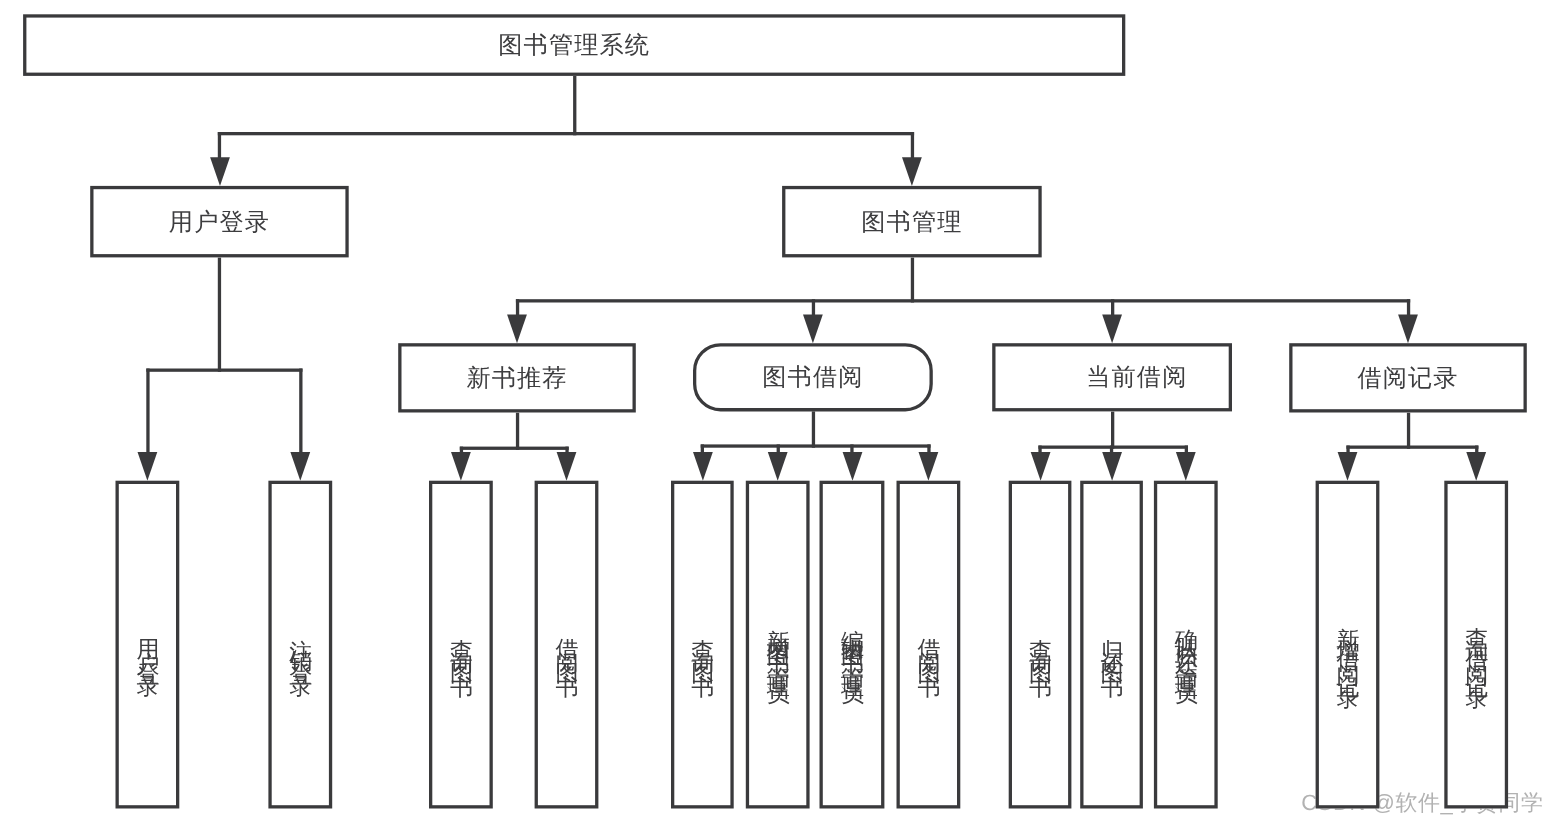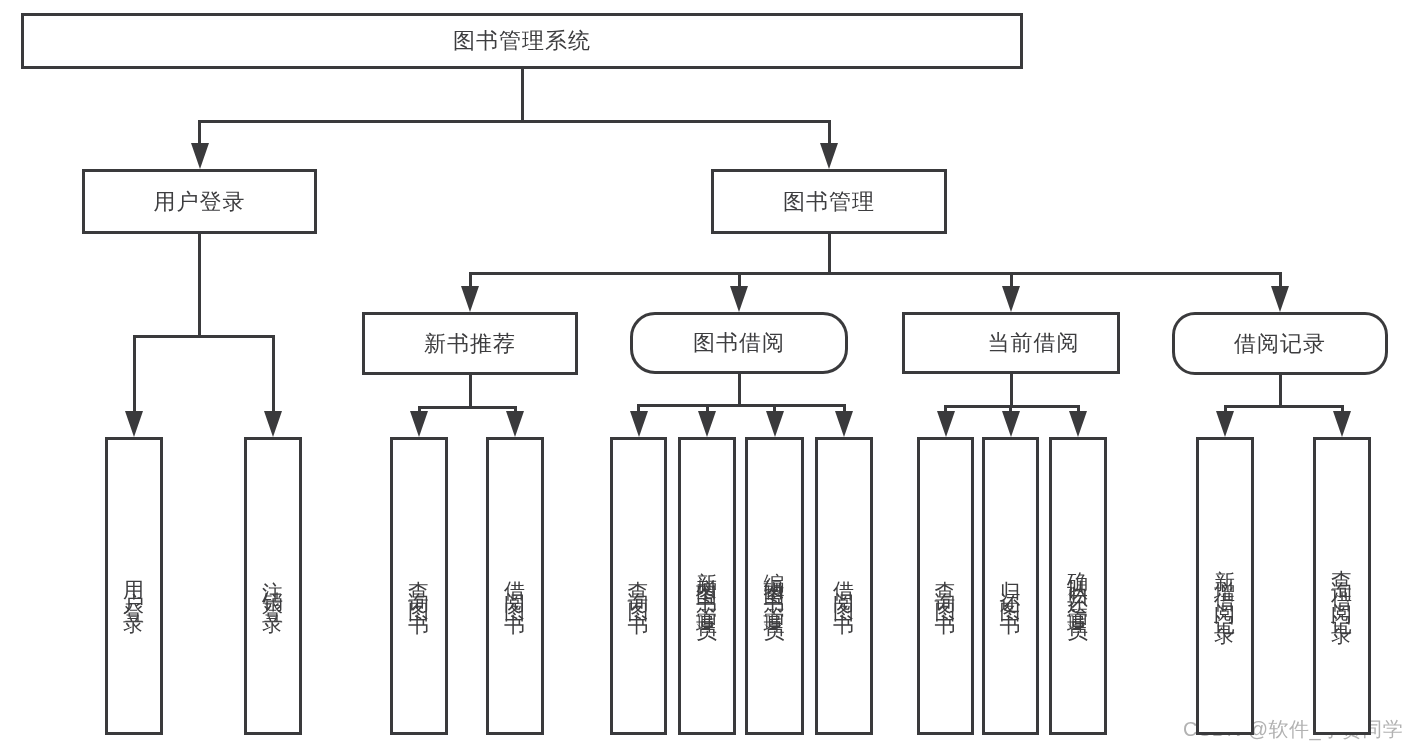--- a/index.html
+++ b/index.html
@@ -114,21 +114,21 @@
     <div class="cline" style="left: 1223.5px; top: 405px; width: 3px; height: 12px;"></div>
     <div class="arrowhead" style="left: 1216px; top: 411px;"></div>
     <div class="cline" style="left: 1340.5px; top: 405px; width: 3px; height: 12px;"></div>
     <div class="arrowhead" style="left: 1333px; top: 411px;"></div>
     <div class="node node-h" style="left: 21px; top: 13px; width: 1002px; height: 56px;">图书管理系统</div>
     <div class="node node-h" style="left: 82px; top: 169px; width: 235px; height: 65px;">用户登录</div>
     <div class="node node-h" style="left: 711px; top: 169px; width: 236px; height: 65px;">图书管理</div>
     <div class="node node-h" style="left: 362px; top: 312px; width: 216px; height: 63px;">新书推荐</div>
     <div class="node node-h" style="left: 630px; top: 312px; width: 218px; height: 62px; border-radius: 25px;">图书借阅</div>
     <div class="node node-h" style="left: 902px; top: 312px; width: 218px; height: 62px; padding-left: 45px;">当前借阅</div>
-    <div class="node node-h" style="left: 1172px; top: 312px; width: 216px; height: 63px; border-radius: 23px;">借阅记录</div>
+    <div class="node node-h" style="left: 1172px; top: 312px; width: 216px; height: 63px;">借阅记录</div>
     <div class="node node-v" style="left: 105px; top: 437px; width: 58px; height: 298px;">用户登录</div>
     <div class="node node-v" style="left: 244px; top: 437px; width: 58px; height: 298px;">注销登录</div>
     <div class="node node-v" style="left: 390px; top: 437px; width: 58px; height: 298px;">查询图书</div>
     <div class="node node-v" style="left: 486px; top: 437px; width: 58px; height: 298px;">借阅图书</div>
     <div class="node node-v" style="left: 610px; top: 437px; width: 57px; height: 298px;">查询图书</div>
     <div class="node node-v long" style="left: 678px; top: 437px; width: 58px; height: 298px;">新增图书（管理员）</div>
     <div class="node node-v long" style="left: 745px; top: 437px; width: 59px; height: 298px;">编辑图书（管理员）</div>
     <div class="node node-v" style="left: 815px; top: 437px; width: 58px; height: 298px;">借阅图书</div>
     <div class="node node-v" style="left: 917px; top: 437px; width: 57px; height: 298px;">查询图书</div>
     <div class="node node-v" style="left: 982px; top: 437px; width: 57px; height: 298px;">归还图书</div>

